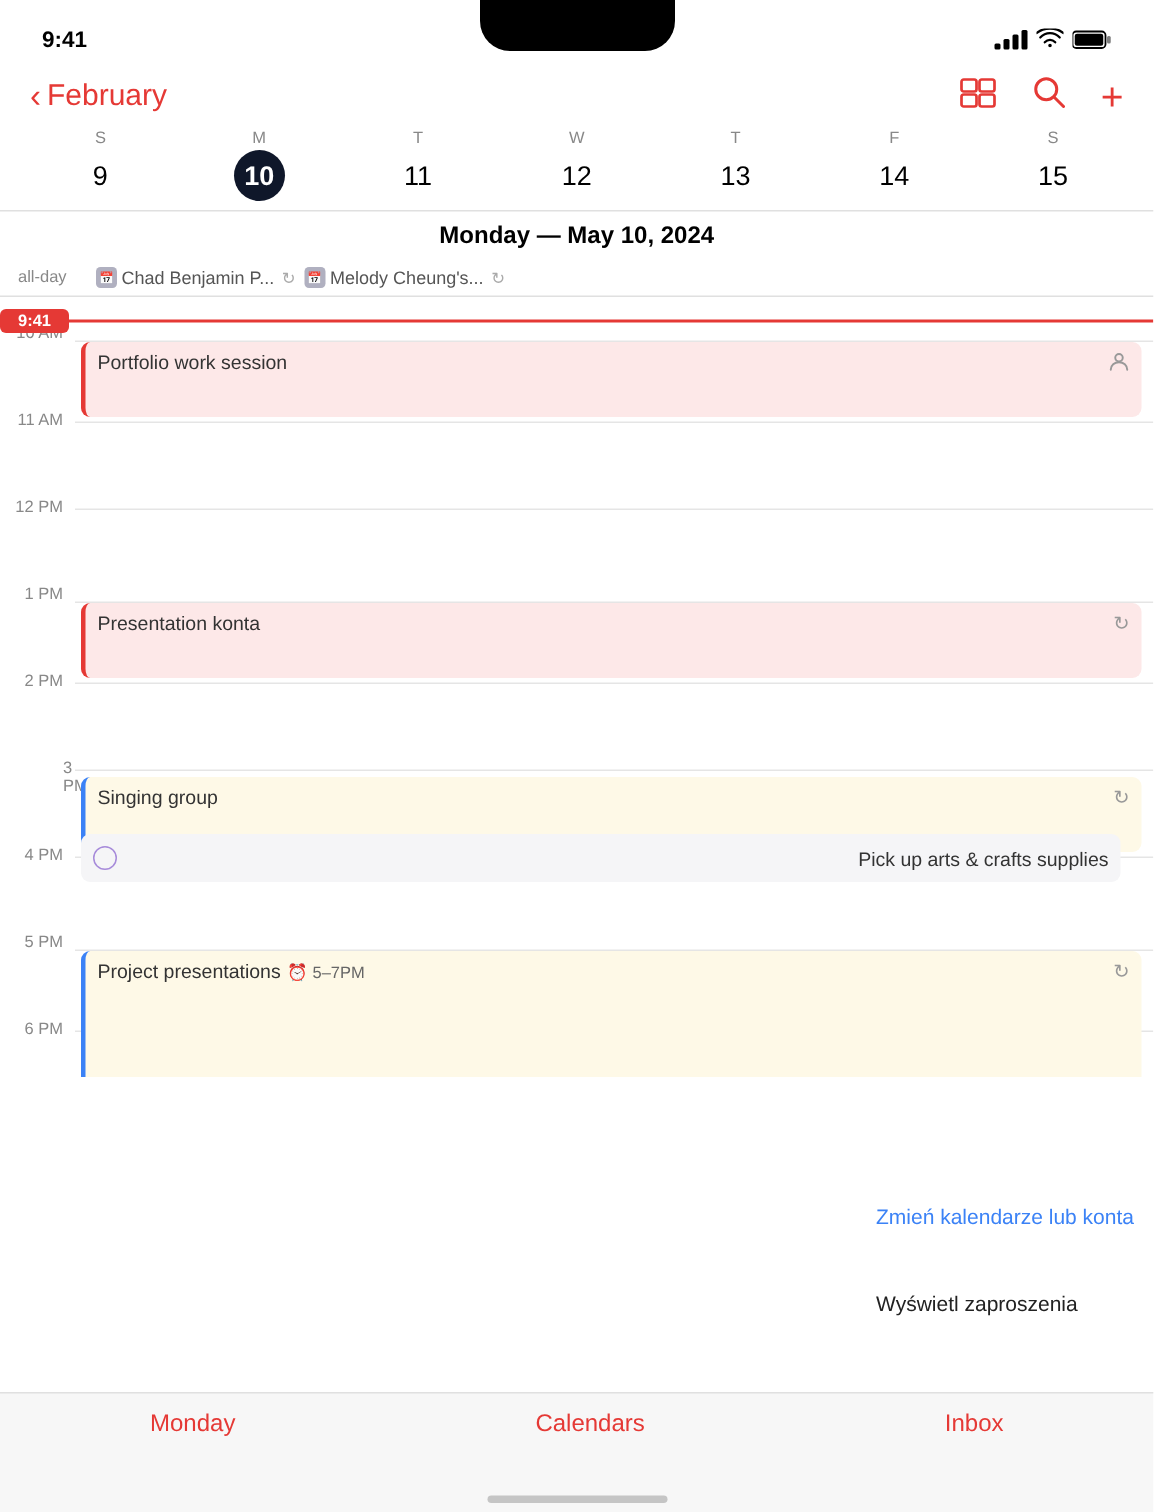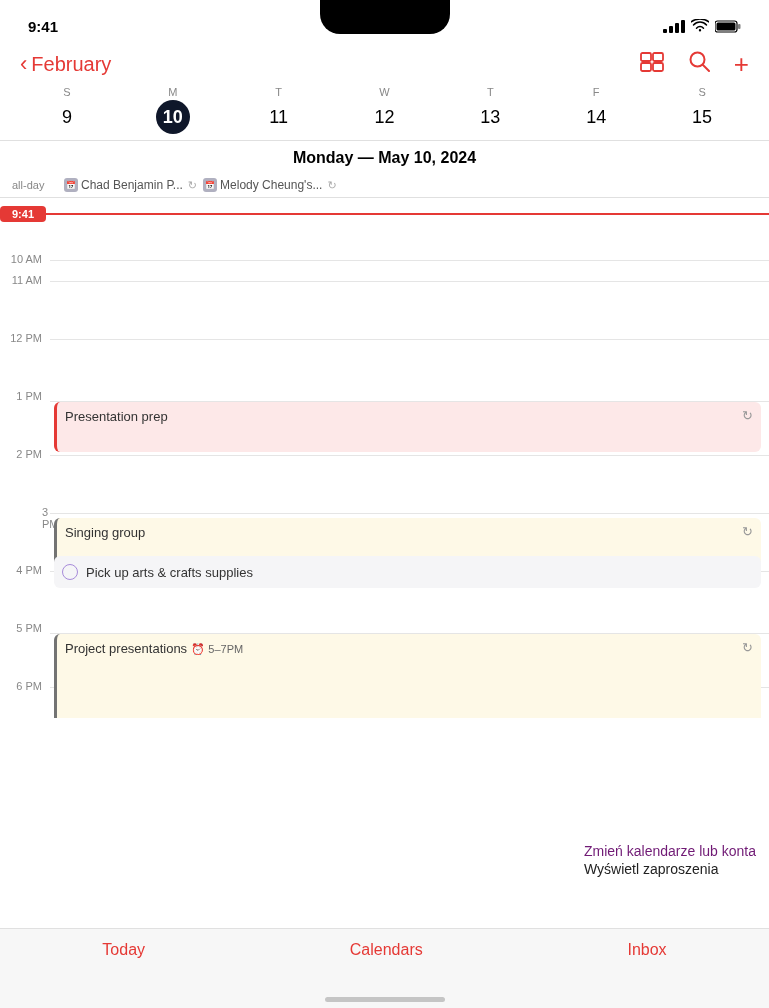--- a/index.html
+++ b/index.html
@@ -197,21 +197,21 @@
       border-radius: 6px;
       padding: 5px 8px;
       z-index: 5;
     }
     .event-block.red {
       background: #fde8e8;
       border-left: 3px solid #e53935;
     }
     .event-block.yellow {
       background: #fef9e7;
-      border-left: 3px solid #737373;
+      border-left: 3px solid #3b82f6;
     }
     .event-title {
       font-size: 13px;
       font-weight: 500;
       color: #333;
     }
     .event-time-text {
       font-size: 11px;
       color: #666;
     }
@@ -393,21 +393,21 @@
 
   <div class="timeline" style="position:relative; height:520px; overflow:hidden;">
 
     <div style="position:absolute; top:8px; left:0; right:0; display:flex; align-items:center; z-index:20;">
       <div style="background:#e53935;color:#fff;font-size:11px;font-weight:600;padding:2px 4px;border-radius:4px;width:46px;text-align:center;flex-shrink:0;">9:41</div>
       <div style="flex:1;height:2px;background:#e53935;"></div>
     </div>
 
     <div style="position:absolute;top:0;left:0;right:0;height:580px;">
 
-      <div style="position:absolute;top:25px;left:0;right:0;display:flex;align-items:flex-start;margin-top:37px;">
+      <div style="position:absolute;top:25px;left:0;right:0;display:flex;align-items:flex-end;">
         <span style="font-size:11px;color:#888;width:50px;text-align:right;padding-right:8px;flex-shrink:0;margin-top:-7px;">10 AM</span>
         <div style="flex:1;border-top:1px solid #e5e5e5;"></div>
       </div>
 
       <div style="position:absolute;top:83px;left:0;right:0;display:flex;align-items:flex-start;">
         <span style="font-size:11px;color:#888;width:50px;text-align:right;padding-right:8px;flex-shrink:0;margin-top:-7px;">11 AM</span>
         <div style="flex:1;border-top:1px solid #e5e5e5;"></div>
       </div>
 
       <div style="position:absolute;top:141px;left:0;right:0;display:flex;align-items:flex-start;">
@@ -440,52 +440,61 @@
         <div style="flex:1;border-top:1px solid #e5e5e5;"></div>
       </div>
 
       <div style="position:absolute;top:489px;left:0;right:0;display:flex;align-items:flex-start;">
         <span style="font-size:11px;color:#888;width:50px;text-align:right;padding-right:8px;flex-shrink:0;margin-top:-7px;">6 PM</span>
         <div style="flex:1;border-top:1px solid #e5e5e5;"></div>
       </div>
 
     </div>
 
+    <div class="event-block red" style="top:30px; height:50px; left:54px; right:8px;">
+      <span class="event-title">Portfolio work session</span>
+      <span class="event-icon">
+        <svg width="14" height="14" viewBox="0 0 14 14" fill="none">
+          <circle cx="7" cy="4.5" r="2.5" stroke="#999" stroke-width="1.3"></circle>
+          <path d="M1.5 12.5c0-3 2.5-5 5.5-5s5.5 2 5.5 5" stroke="#999" stroke-width="1.3" stroke-linecap="round"></path>
+        </svg>
+      </span>
+    </div>
 
     <div class="event-block red" style="top:204px; height:50px; left:54px; right:8px;">
-      <span class="event-title">Presentation prep</span>
+      <span class="event-title">Presentation konta</span>
       <span class="event-icon">↻</span>
     </div>
 
     <div class="event-block yellow" style="top:320px; height:50px; left:54px; right:8px;">
       <span class="event-title">Singing group</span>
       <span class="event-icon">↻</span>
     </div>
 
-    <div class="task-block" style="top:358px; height:32px; left:54px; right:8px; position:absolute;">
+    <div class="task-block" style="top:358px; height:32px; left:54px; right:22px; position:absolute;justify-content:space-between;">
       <div class="task-circle"></div>
       <span class="task-label">Pick up arts &amp; crafts supplies</span>
     </div>
 
     <div class="event-block yellow" style="top:436px; height:110px; left:54px; right:8px;">
       <span class="event-title">Project presentations</span>
       <span class="event-time-text">⏰ 5–7PM</span>
       <span class="event-icon">↻</span>
     </div>
 
   </div>
 
   <div class="tab-bar">
-    <span class="tab-item">Today</span>
+    <span class="tab-item">Monday</span>
     <span class="tab-item">Calendars</span>
     <span class="tab-item">Inbox</span>
   </div>
 
   <div style="position:absolute; right:10px; bottom:130px; width:175px;">
-    <div style="font-size:14px; color:#701a75; line-height:1.3; text-align:left;">Zmień kalendarze lub konta</div>
+    <div style="font-size:14px; color:#3b82f6; line-height:1.3; margin-bottom:40px; text-align:left;">Zmień kalendarze lub konta</div>
     <div style="font-size:14px; color:#222; line-height:1.3; text-align:left;">Wyświetl zaproszenia</div>
   </div>
 
   <svg style="position:absolute;bottom:80px;right:0;pointer-events:none;" width="769" height="200">
 
     <line x1="245" y1="930" x2="590" y2="855" stroke="#555" stroke-width="1"></line>
 
     <line x1="385" y1="930" x2="590" y2="910" stroke="#555" stroke-width="1"></line>
   </svg>
 

